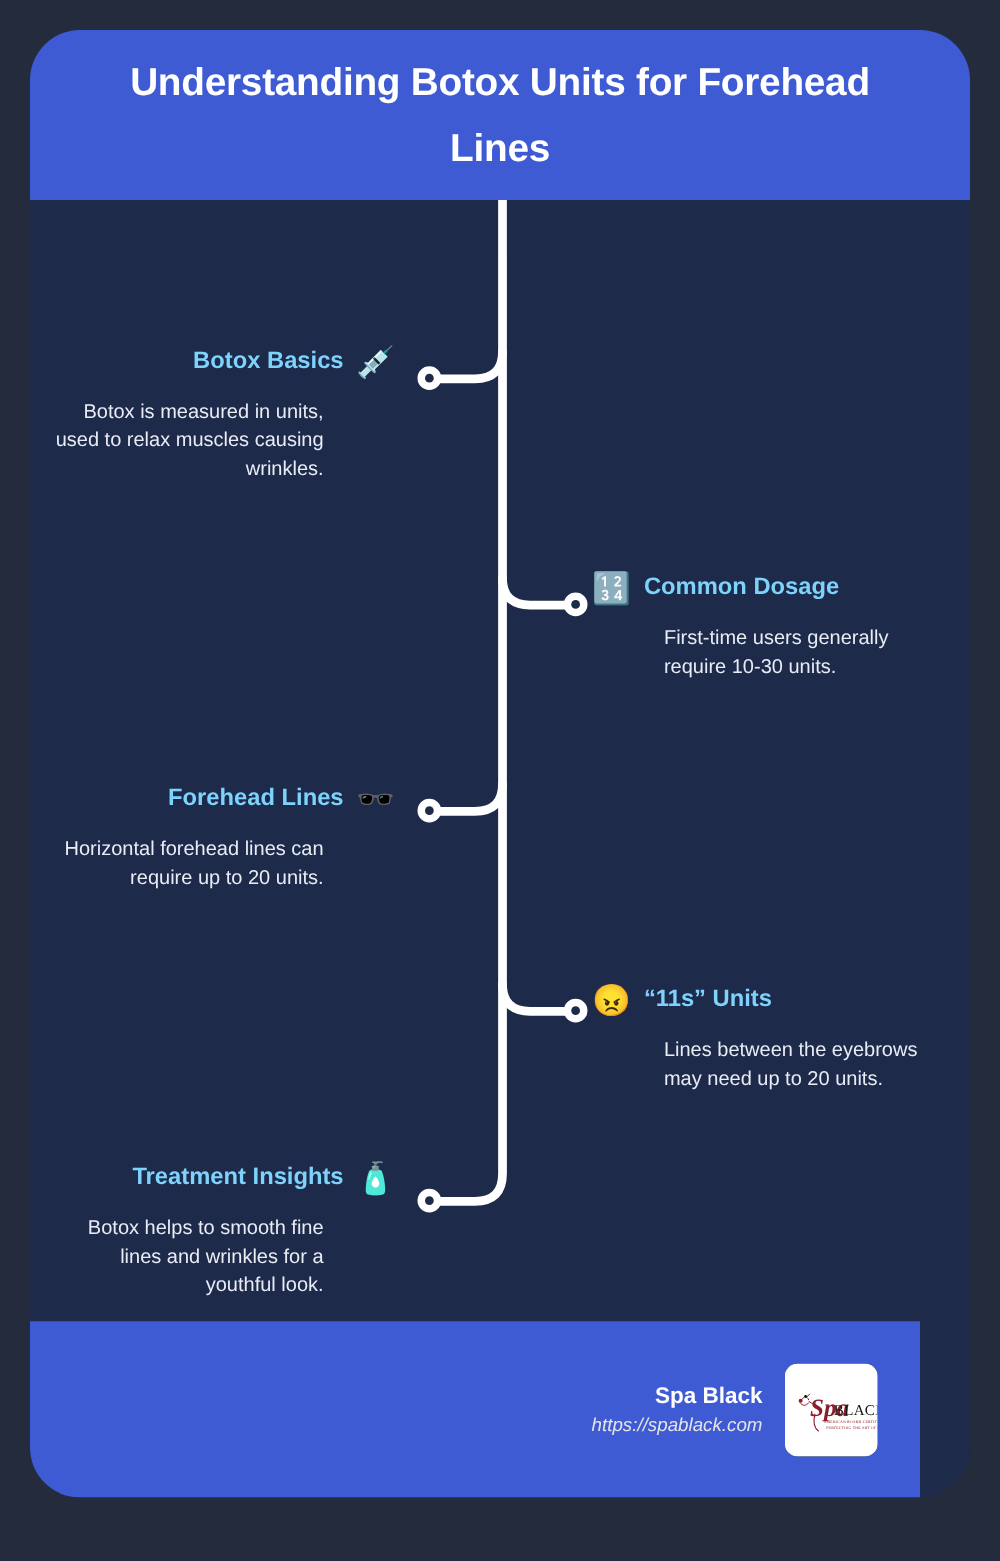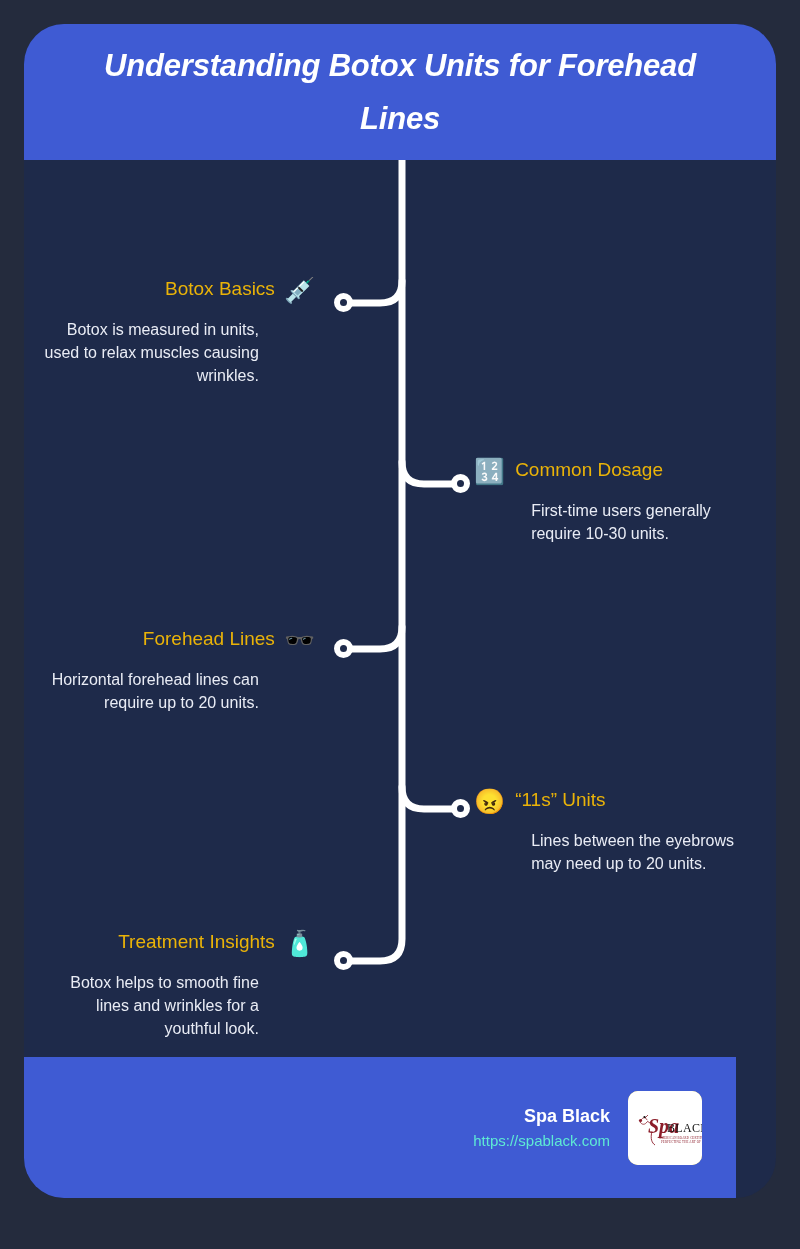--- a/index.html
+++ b/index.html
@@ -39,21 +39,20 @@
     box-sizing: border-box;
     padding: 0 52px;
   }
   .header-title {
     color: #ffffff;
     font-size: 31px;
     font-weight: bold;
     line-height: 53px;
     text-align: center;
     letter-spacing: -0.2px;
-    font-style: italic;
   }
 
   
   .body-area {
     position: absolute;
     left: 0;
     top: 136px;
     width: 752px;
     height: 897px;
   }
@@ -107,23 +106,23 @@
     flex: 0 0 auto;
   }
   .item-left .item-emoji  { order: 2; margin-left: 10px; }
   .item-right .item-emoji { order: 1; margin-right: 10px; }
 
   .item-text { flex: 0 1 auto; }
   .item-left .item-text  { order: 1; text-align: right; }
   .item-right .item-text { order: 2; text-align: left; }
 
   .item-heading {
-    color: #eab308;
+    color: #7dd3fc;
     font-size: 19px;
-    font-weight: normal;
+    font-weight: bold;
     line-height: 26px;
     margin: 0 0 4px 0;
     white-space: nowrap;
   }
   .item-desc {
     color: #e9ecf5;
     font-size: 16px;
     line-height: 23px;
     margin: 16px;
   }
@@ -143,24 +142,25 @@
     padding-right: 34px;
   }
   .footer-text { text-align: right; margin-right: 18px; }
   .footer-brand {
     color: #ffffff;
     font-size: 18px;
     font-weight: bold;
     line-height: 24px;
   }
   .footer-url {
-    color: #5eead4;
+    color: #e5e5e5;
     font-size: 15px;
     line-height: 22px;
     margin-top: 2px;
+    font-style: italic;
   }
   .footer-logo {
     width: 74px;
     height: 74px;
     background: #fde047;
     border-radius: 10px;
     display: flex;
     align-items: center;
     justify-content: center;
     overflow: hidden;

